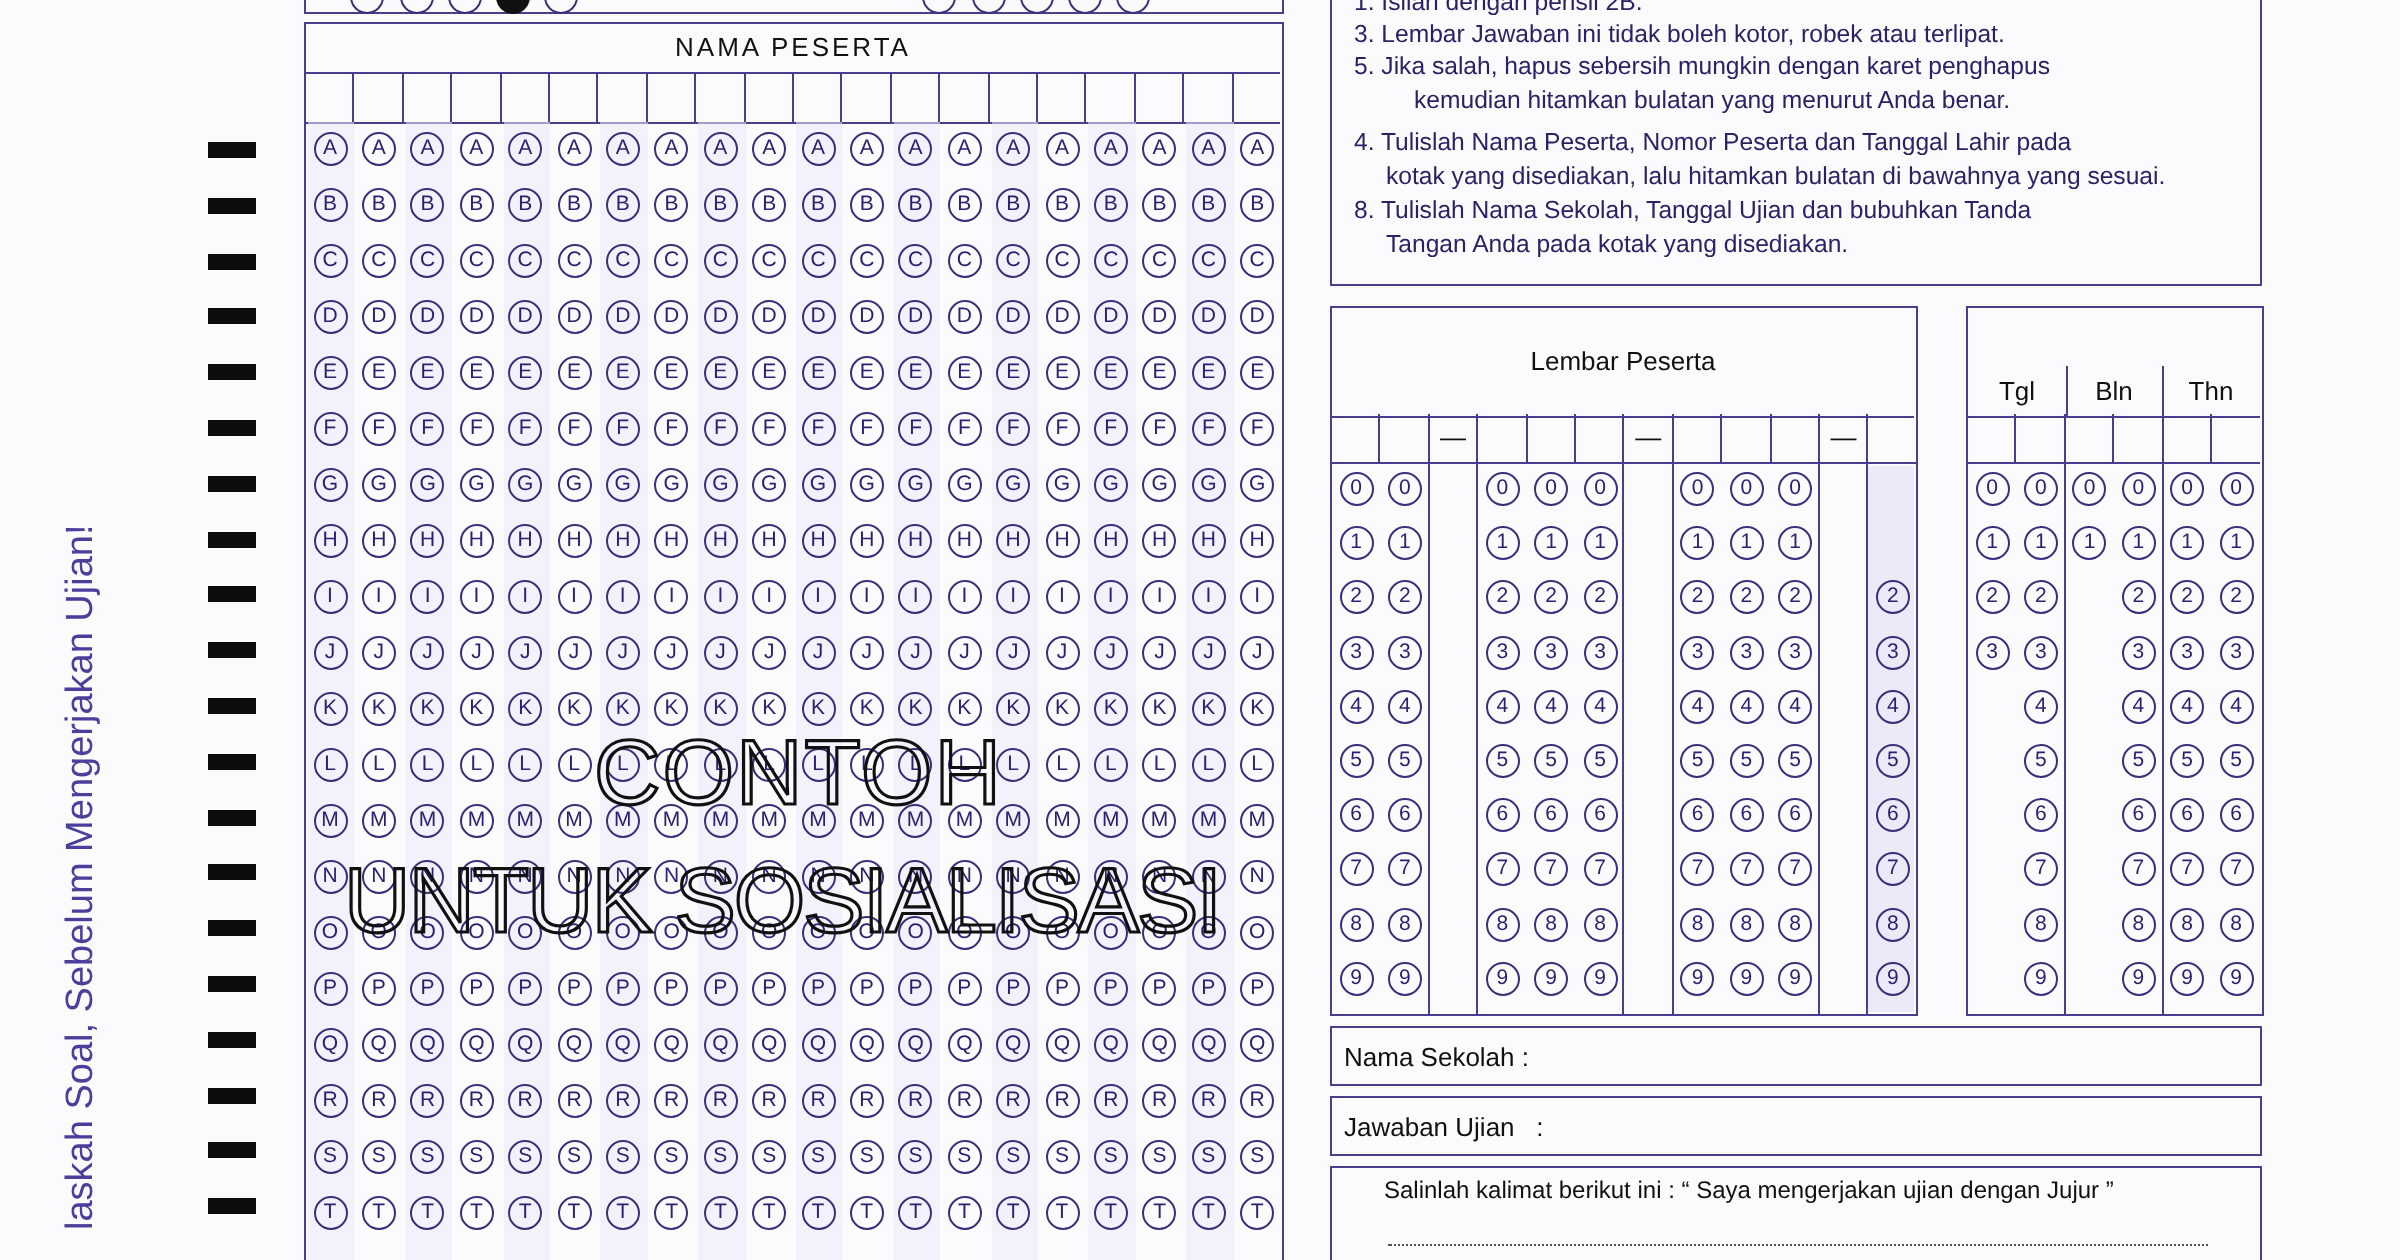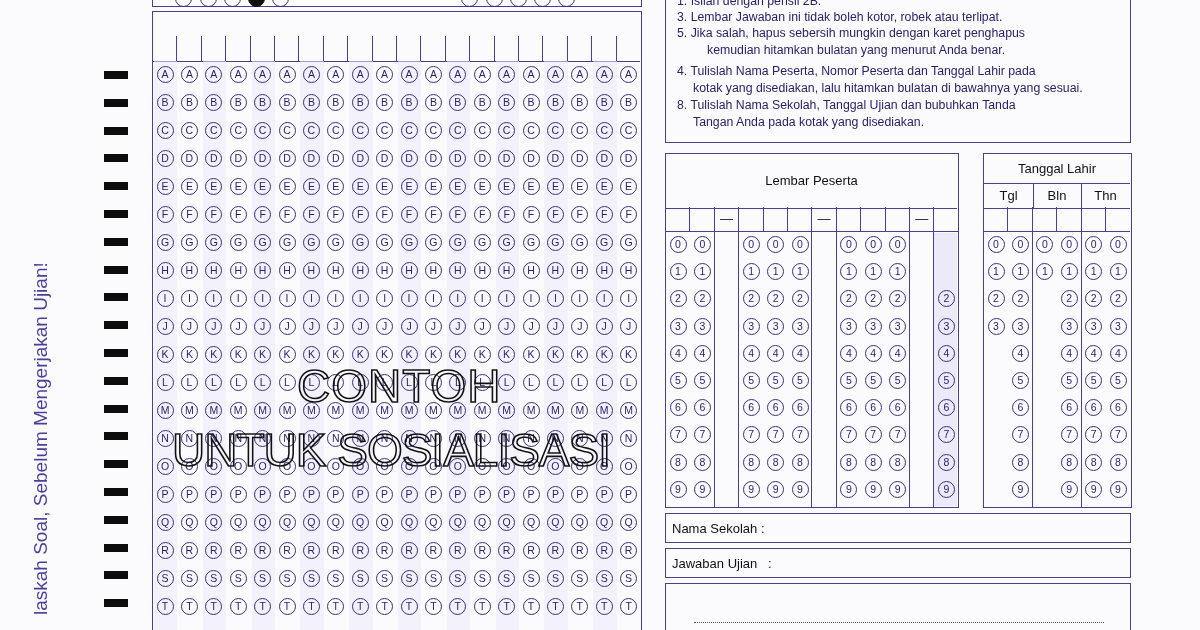--- a/index.html
+++ b/index.html
@@ -51,20 +51,21 @@
     <div class="bubble filled" style="left: 248px; top: -10px;"></div>
     <div class="bubble" style="left: 272px; top: -10px;"></div>
     <div class="bubble" style="left: 461px; top: -10px;"></div>
     <div class="bubble" style="left: 486px; top: -10px;"></div>
     <div class="bubble" style="left: 510px; top: -10px;"></div>
     <div class="bubble" style="left: 534px; top: -10px;"></div>
     <div class="bubble" style="left: 558px; top: -10px;"></div>
   </div>
 
 <div class="abs line" style="left:152px;top:11px;width:490px;height:630px;">
+  <div class="abs" style="left:0;top:0;width:487px;height:24px;border-bottom:1px solid #4a3f8c;text-align:center;font-size:13px;line-height:24px;letter-spacing:1.5px;color:#111;">NAMA PESERTA</div>
   <div id="nameEntry" class="abs" style="left:0;top:24px;width:487px;height:25px;border-bottom:1px solid #4a3f8c;">
       <div class="cell" style="left: 0px; top: 0px; width: 24.4px; height: 25px;"></div>
       <div class="cell" style="left: 24.4px; top: 0px; width: 24.4px; height: 25px;"></div>
       <div class="cell" style="left: 48.8px; top: 0px; width: 24.4px; height: 25px;"></div>
       <div class="cell" style="left: 73.2px; top: 0px; width: 24.4px; height: 25px;"></div>
       <div class="cell" style="left: 97.6px; top: 0px; width: 24.4px; height: 25px;"></div>
       <div class="cell" style="left: 122px; top: 0px; width: 24.4px; height: 25px;"></div>
       <div class="cell" style="left: 146.4px; top: 0px; width: 24.4px; height: 25px;"></div>
       <div class="cell" style="left: 170.8px; top: 0px; width: 24.4px; height: 25px;"></div>
       <div class="cell" style="left: 195.2px; top: 0px; width: 24.4px; height: 25px;"></div>
@@ -617,21 +618,20 @@
     <div class="bubble" style="left: 742.7px; top: 480.8px;">9</div>
     <div class="bubble" style="left: 767.1px; top: 480.8px;">9</div>
     <div class="bubble" style="left: 791.5px; top: 480.8px;">9</div>
     <div class="bubble" style="left: 840.3px; top: 480.8px;">9</div>
     <div class="bubble" style="left: 864.7px; top: 480.8px;">9</div>
     <div class="bubble" style="left: 889.1px; top: 480.8px;">9</div>
     <div class="bubble" style="left: 937.9px; top: 480.8px;">9</div>
   </div>
 
 <div class="abs line" style="left:983px;top:153px;width:149px;height:355px;">
-  <div class="abs" style="left:0;top:0;width:146px;height:29px;border-bottom:1px solid #4a3f8c;text-align:center;line-height:29px;font-size:13px;color:#111;">Tanggal Lahir</div>
   <div class="abs" style="left:0;top:29px;width:49px;height:25px;border-bottom:1px solid #4a3f8c;border-right:1px solid #4a3f8c;text-align:center;line-height:25px;font-size:13px;color:#111;">Tgl</div>
   <div class="abs" style="left:49px;top:29px;width:48px;height:25px;border-bottom:1px solid #4a3f8c;border-right:1px solid #4a3f8c;text-align:center;line-height:25px;font-size:13px;color:#111;">Bln</div>
   <div class="abs" style="left:97px;top:29px;width:49px;height:25px;border-bottom:1px solid #4a3f8c;text-align:center;line-height:25px;font-size:13px;color:#111;">Thn</div>
 </div>
 <div id="tanggal">
     <div style="position: absolute; left: 984px; top: 207px; width: 24.4px; height: 25px; border-right: 1px solid rgb(74, 63, 140); border-bottom: 1px solid rgb(74, 63, 140); box-sizing: border-box;"></div>
     <div style="position: absolute; left: 1008.4px; top: 207px; width: 24.4px; height: 25px; border-right: 1px solid rgb(74, 63, 140); border-bottom: 1px solid rgb(74, 63, 140); box-sizing: border-box;"></div>
     <div style="position: absolute; left: 1032.8px; top: 207px; width: 24.4px; height: 25px; border-right: 1px solid rgb(74, 63, 140); border-bottom: 1px solid rgb(74, 63, 140); box-sizing: border-box;"></div>
     <div style="position: absolute; left: 1057.2px; top: 207px; width: 24.4px; height: 25px; border-right: 1px solid rgb(74, 63, 140); border-bottom: 1px solid rgb(74, 63, 140); box-sizing: border-box;"></div>
     <div style="position: absolute; left: 1081.6px; top: 207px; width: 24.4px; height: 25px; border-right: 1px solid rgb(74, 63, 140); border-bottom: 1px solid rgb(74, 63, 140); box-sizing: border-box;"></div>
@@ -686,14 +686,15 @@
     <div class="bubble" style="left: 1109.5px; top: 480.8px;">9</div>
   </div>
 
 <div class="abs line" style="left:665px;top:513px;width:466px;height:30px;">
   <span class="abs" style="left:6px;top:7px;font-size:13px;color:#111;">Nama Sekolah :</span>
 </div>
 <div class="abs line" style="left:665px;top:548px;width:466px;height:30px;">
   <span class="abs" style="left:6px;top:7px;font-size:13px;color:#111;white-space:pre;">Jawaban Ujian   :</span>
 </div>
 <div class="abs line" style="left:665px;top:583px;width:466px;height:60px;">
+  <span class="abs" style="left:26px;top:4px;font-size:12px;color:#111;white-space:nowrap;">Salinlah kalimat berikut ini : “ Saya mengerjakan ujian dengan Jujur ”</span>
   <div class="abs" style="left:28px;top:38px;width:410px;border-top:1.5px dotted #555;"></div>
 </div>
 
 </body></html>

